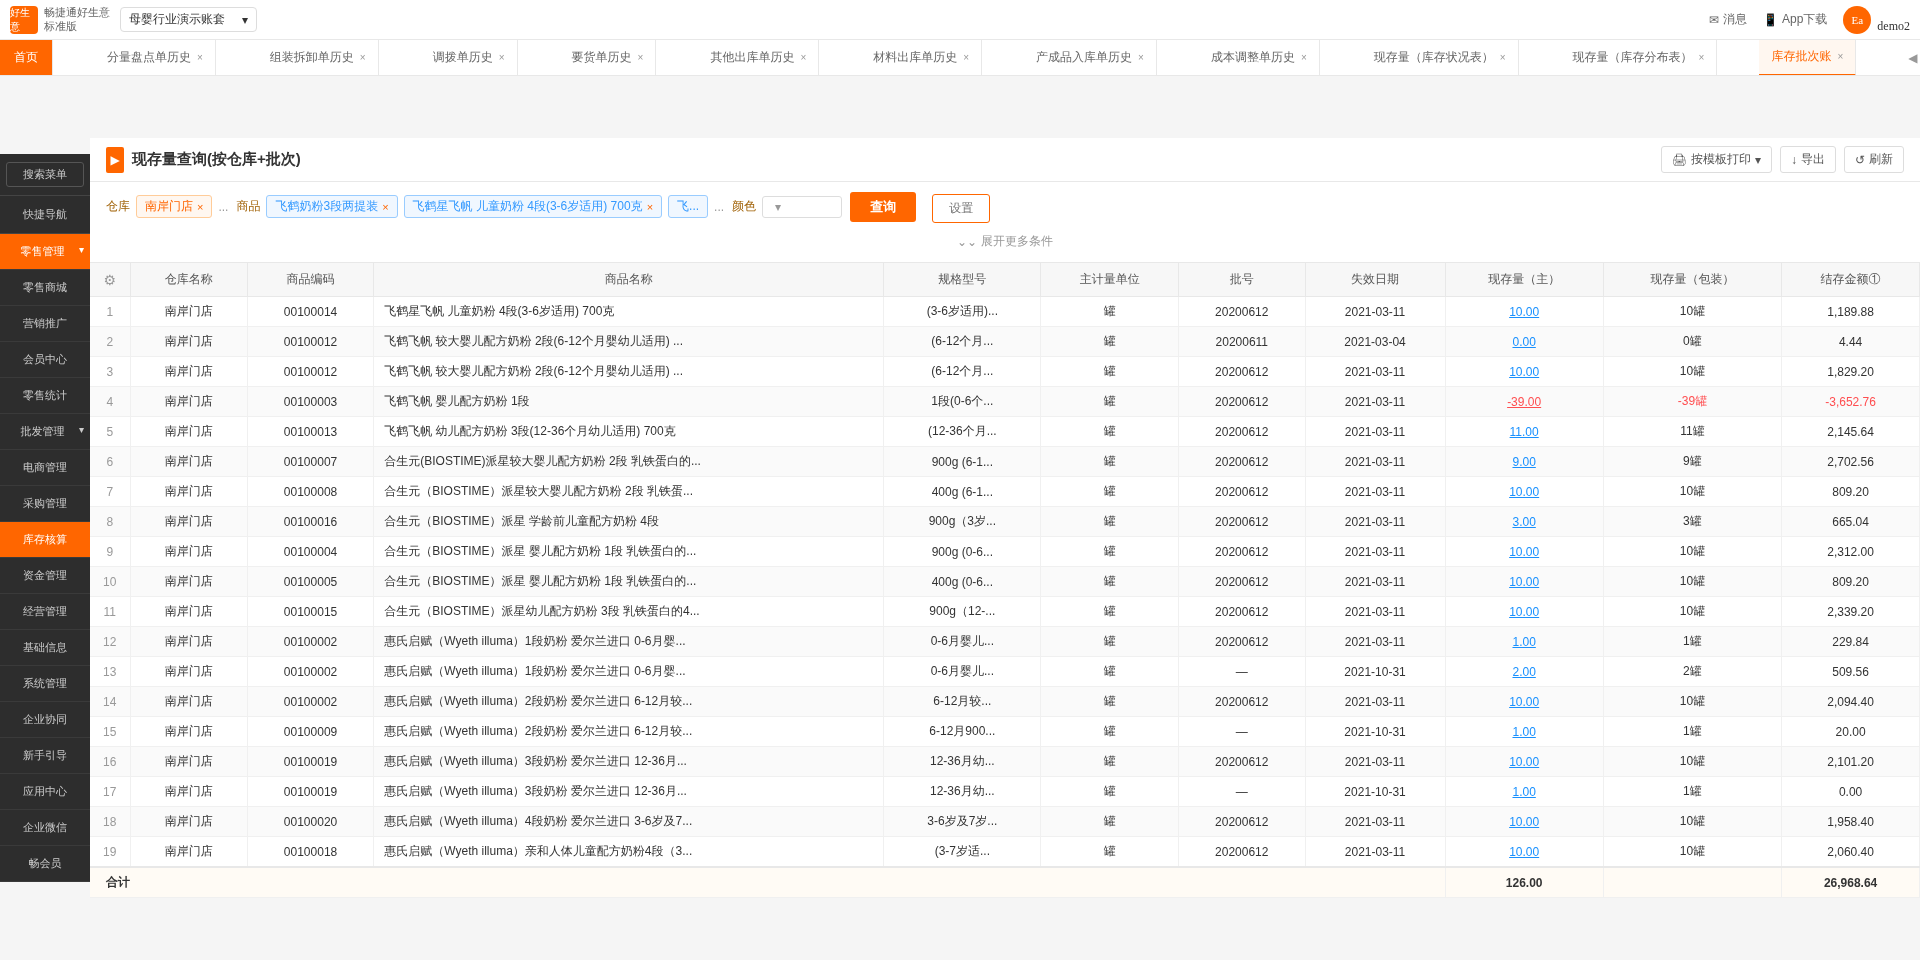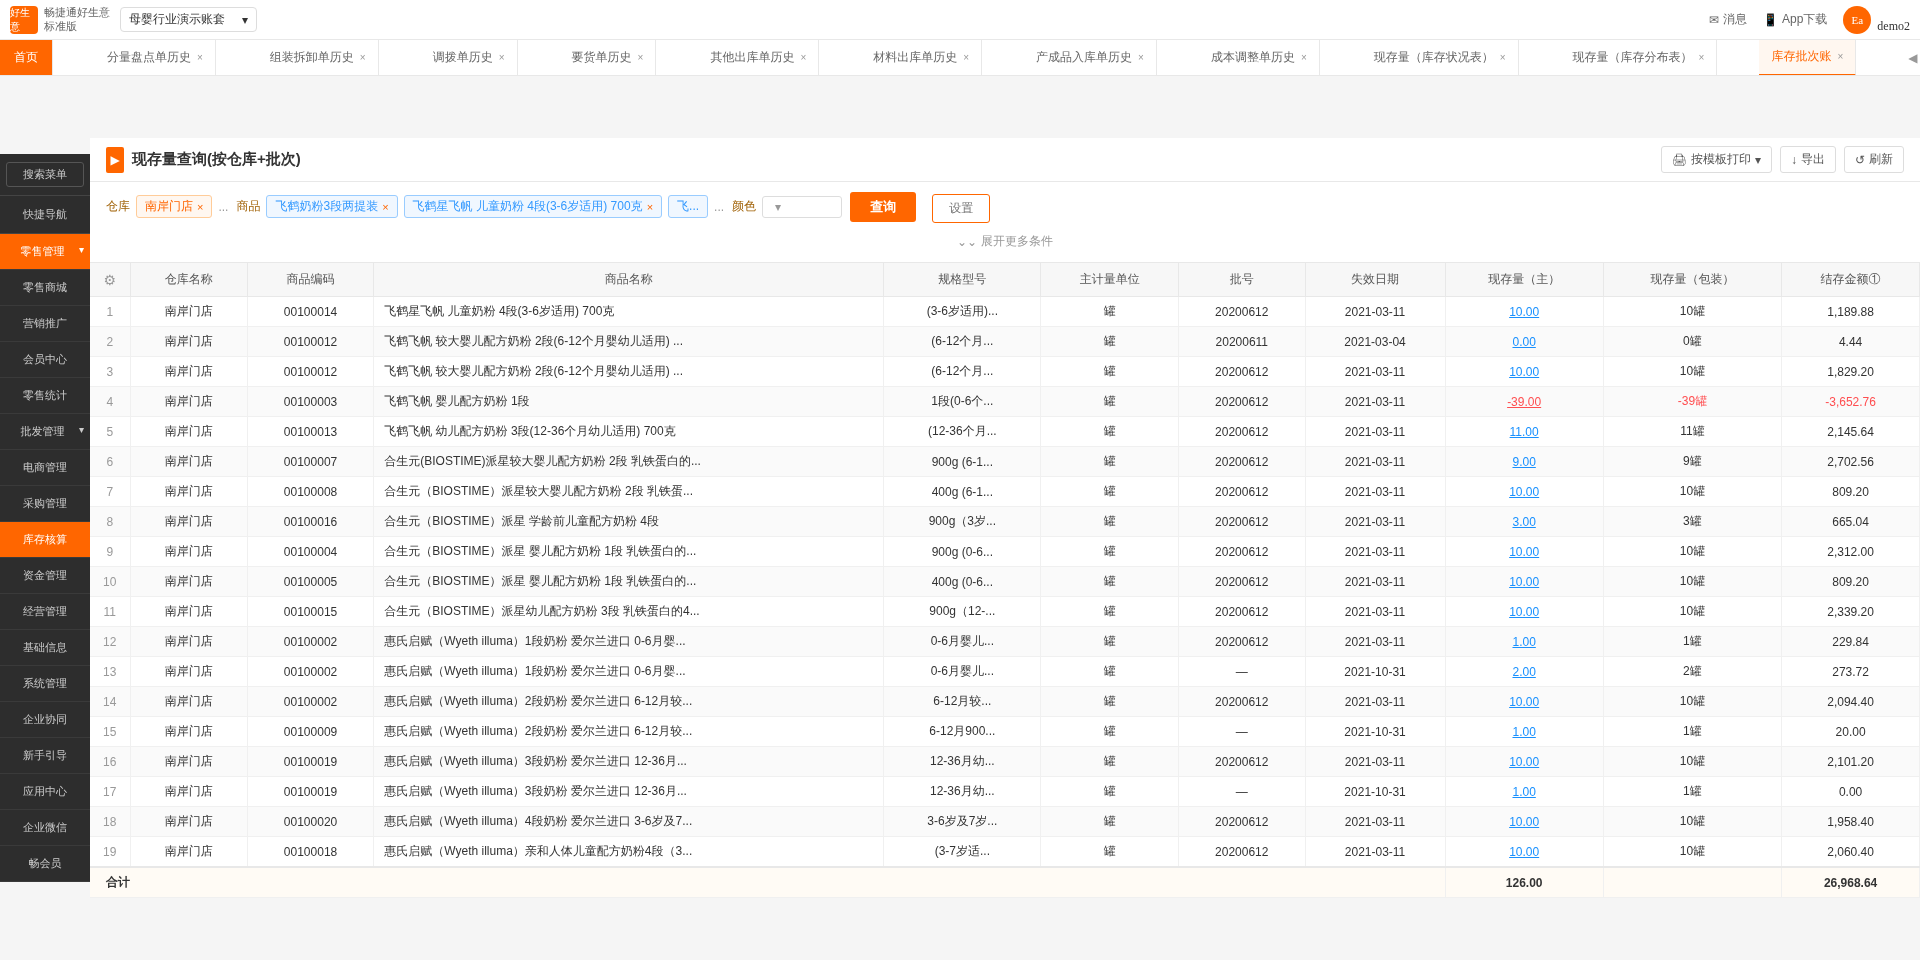--- a/index.html
+++ b/index.html
@@ -461,21 +461,21 @@
       <td class="col-index">13</td>
       <td>南岸门店</td>
       <td>00100002</td>
       <td class="td-left" style="max-width:300px;overflow:hidden;text-overflow:ellipsis;">惠氏启赋（Wyeth illuma）1段奶粉 爱尔兰进口 0-6月婴...</td>
       <td>0-6月婴儿...</td>
       <td>罐</td>
       <td>—</td>
       <td>2021-10-31</td>
       <td class="td-link">2.00</td>
       <td class="">2罐</td>
-      <td class="">273.72</td>
+      <td class="">509.56</td>
     </tr>
             <tr style="background: rgb(250, 250, 250);">
       <td class="col-index">14</td>
       <td>南岸门店</td>
       <td>00100002</td>
       <td class="td-left" style="max-width:300px;overflow:hidden;text-overflow:ellipsis;">惠氏启赋（Wyeth illuma）2段奶粉 爱尔兰进口 6-12月较...</td>
       <td>6-12月较...</td>
       <td>罐</td>
       <td>20200612</td>
       <td>2021-03-11</td>

